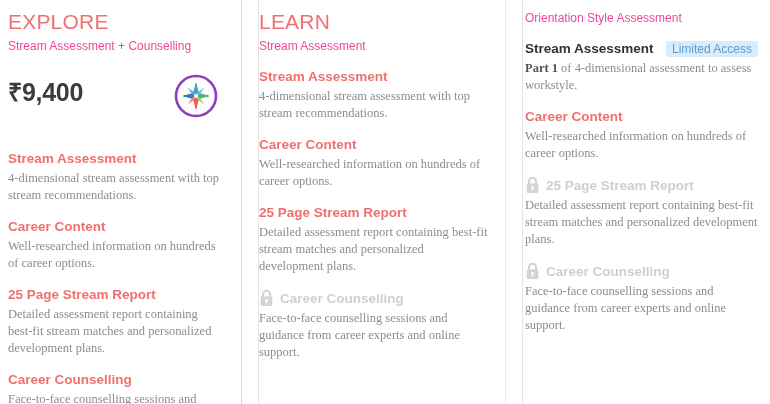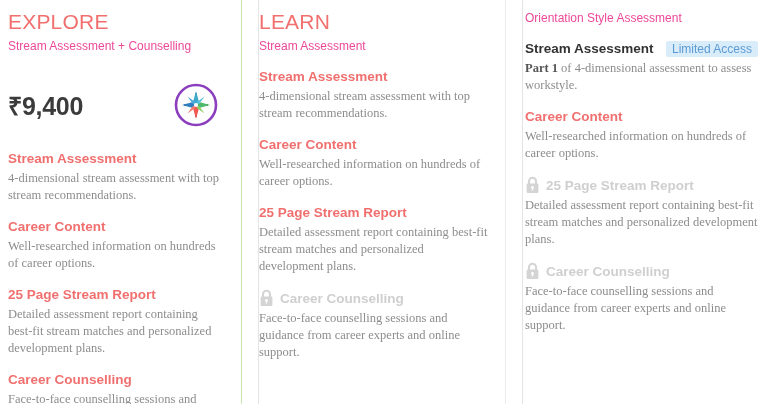--- a/index.html
+++ b/index.html
@@ -54,21 +54,21 @@
   .plan-sub {
     font-size: 12px;
     color: #ec4899;
     margin: 0;
     line-height: 16px;
     font-weight: 400;
   }
 
   .price-row {
     display: flex;
-    align-items: center;
+    align-items: flex-start;
     justify-content: space-between;
     height: 62px;
     margin-top: 20px;
     padding-right: 6px;
   }
   .price {
     font-size: 25px;
     font-weight: 700;
     color: #3b3b3b;
     letter-spacing: -0.3px;

